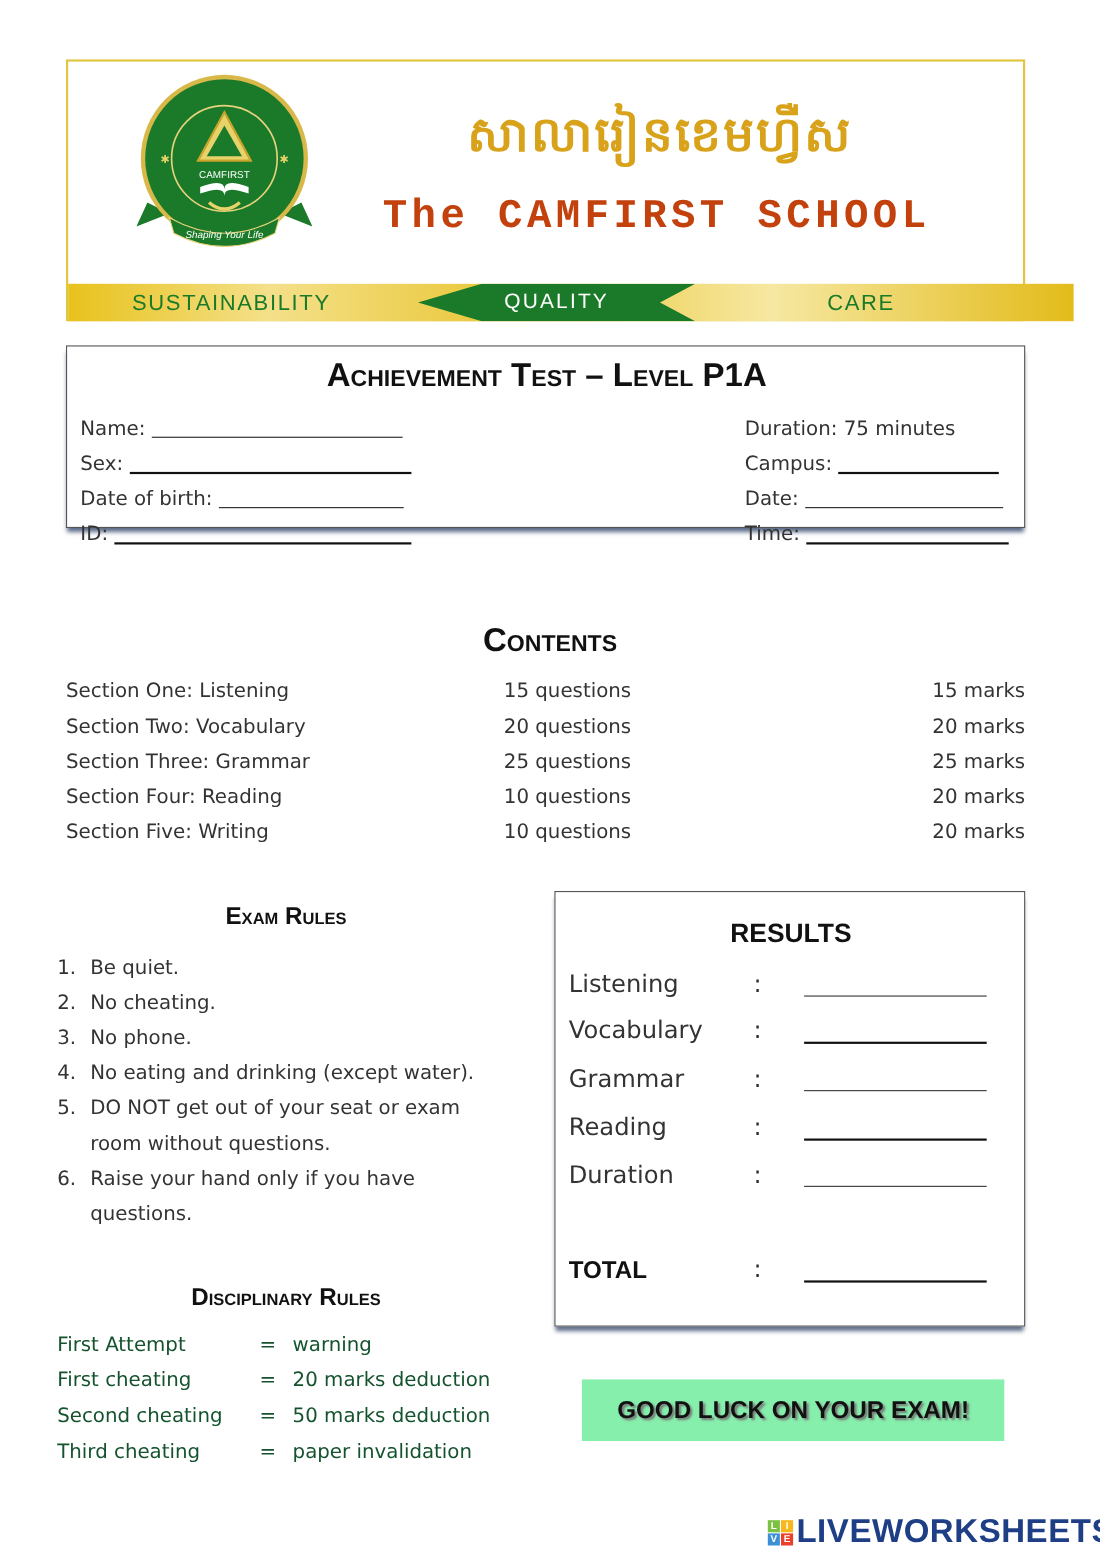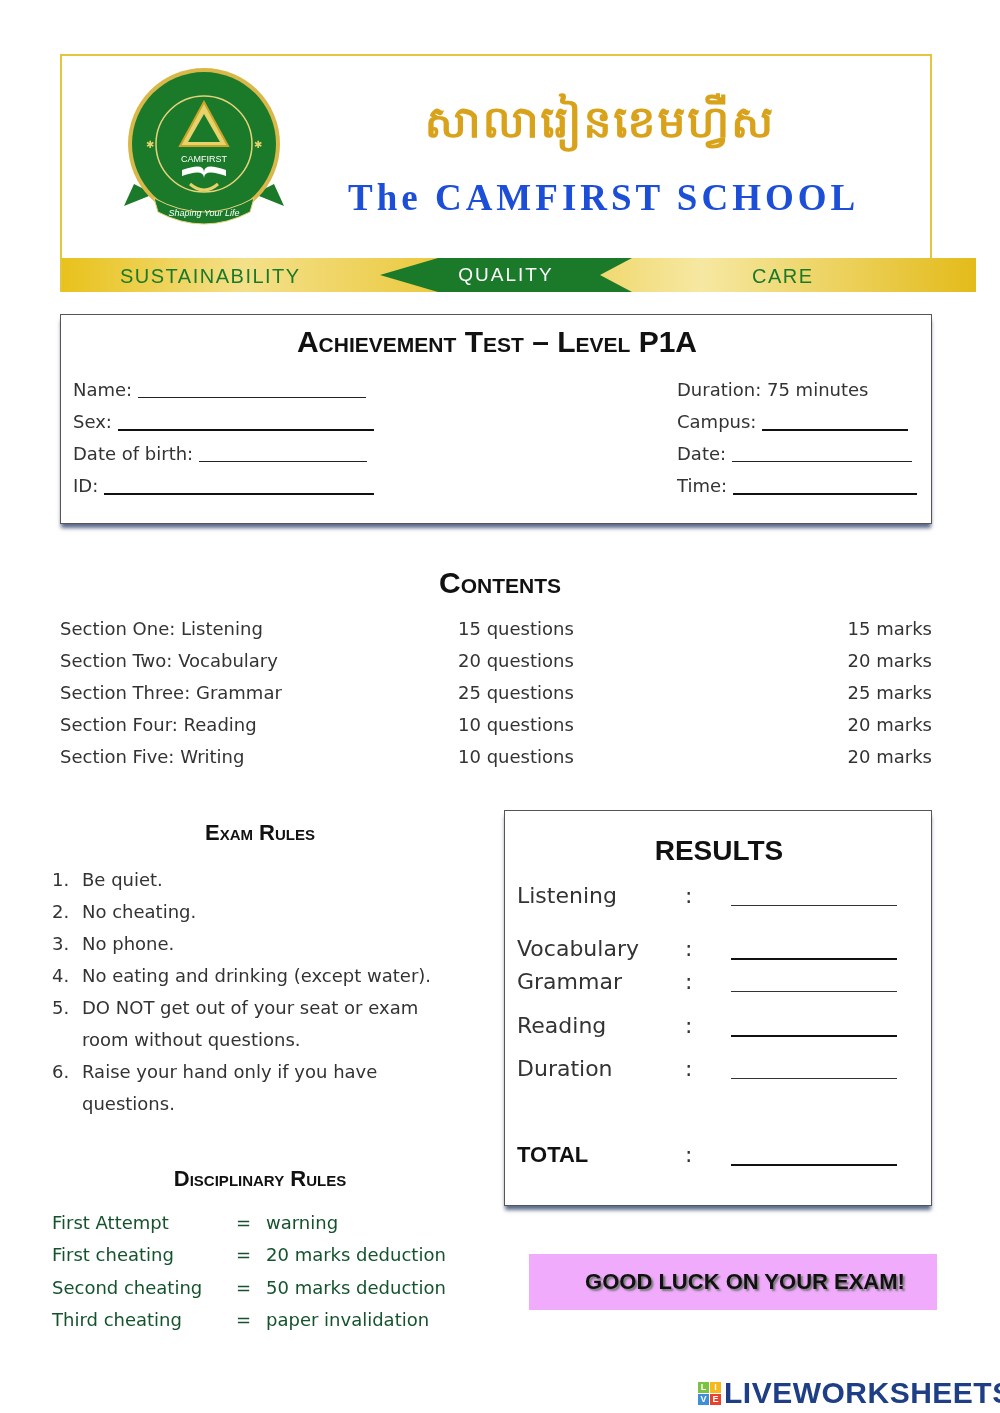--- a/index.html
+++ b/index.html
@@ -3,28 +3,28 @@
 <meta charset="utf-8">
 <style>
   html,body{margin:0;padding:0;background:#fff;}
   body{width:1000px;height:1413px;position:relative;font-family:"DejaVu Sans","Liberation Sans",sans-serif;color:#222;overflow:hidden;}
   .abs{position:absolute;}
 
   
   #banner{left:60px;top:54px;width:872px;height:238px;border:2px solid #e2c640;box-sizing:border-box;background:#fff;}
   #logo{left:62px;top:10px;width:160px;height:160px;}
   #khmer{left:258px;top:38px;width:560px;text-align:center;font-family:"DejaVu Serif",serif;font-size:44px;font-weight:bold;color:#d9a21b;letter-spacing:2px;}
-  #school-name{left:286px;top:120px;font-family:Liberation Serif, serif;font-weight:bold;font-size:37px;color:#1d4ed8;letter-spacing:4px;}
+  #school-name{left:286px;top:120px;font-family:Liberation Mono, monospace;font-weight:bold;font-size:37px;color:#c2410c;letter-spacing:4px;}
   #ribbon{left:0;top:202px;width:868px;height:34px;background:linear-gradient(90deg,#e8c21c,#f4e08a 20%,#e9c531 45%,#f6e8a2 70%,#e3bb1a);padding-left:46px;}
   .rib-text{position:absolute;top:7px;font-family:"Liberation Sans",sans-serif;font-size:20px;color:#1b7a2a;letter-spacing:1.5px;}
   #quality-arrow{position:absolute;left:318px;top:0;width:252px;height:34px;}
   #quality-text{position:absolute;left:0;width:252px;top:6px;text-align:center;font-family:"Liberation Sans",sans-serif;font-size:19px;color:#fff;letter-spacing:2px;}
 
   
-  #infobox{left:60px;top:314px;width:872px;height:210px;border:1px solid #555;box-sizing:border-box;box-shadow:0 5px 4px -1px #5a6a88;background:#fff;}
+  #infobox{left:60px;top:314px;width:872px;height:166px;border:1px solid #555;box-sizing:border-box;box-shadow:0 5px 4px -1px #5a6a88;background:#fff;}
   #test-title{left:0;top:10px;width:872px;text-align:center;font-family:"Liberation Sans",sans-serif;font-weight:bold;font-size:30px;color:#111;font-variant:small-caps;}
   .field{position:absolute;font-family:"DejaVu Sans",sans-serif;font-size:18px;color:#333;white-space:nowrap;display:flex;}
   .line{display:inline-block;border-bottom:1px solid #222;height:18px;margin-left:6px;}
   .line.thick{border-bottom:2px solid #111;}
 
   
   #contents-title{left:0;top:566px;width:1000px;text-align:center;font-family:"Liberation Sans",sans-serif;font-weight:bold;font-size:30px;color:#111;font-variant:small-caps;}
   .crow{position:absolute;left:60px;width:872px;height:30px;font-size:18px;color:#333;}
   .crow .c1{position:absolute;left:0;}
   .crow .c2{position:absolute;left:398px;}
@@ -39,30 +39,30 @@
 
   
   #disc-title{left:60px;top:1166px;width:400px;}
   .drow{position:absolute;left:52px;width:430px;font-size:18px;color:#14532d;height:32px;}
   .drow .d1{position:absolute;left:0;}
   .drow .d2{position:absolute;left:184px;}
   .drow .d3{position:absolute;left:214px;}
 
   
   #results{left:504px;top:810px;width:428px;height:396px;border:1px solid #555;box-sizing:border-box;box-shadow:0 5px 4px -1px #5a6a88;background:#fff;}
-  #results-title{left:0;top:24px;width:428px;text-align:center;font-family:"Liberation Sans",sans-serif;font-weight:bold;font-size:28px;color:#111;}
+  #results-title{left:0;top:24px;width:428px;text-align:center;font-family:"Liberation Sans",sans-serif;font-weight:bold;font-size:24px;color:#111;}
   .rrow{position:absolute;left:12px;width:400px;height:34px;font-size:22px;color:#333;text-align:center;}
   .rrow .rl{position:absolute;left:0;}
   .rrow .rc{position:absolute;left:168px;}
   .rrow .ru{position:absolute;left:214px;top:22px;width:166px;border-bottom:1px solid #333;}
   .rrow .ru.thick{border-bottom:2px solid #111;}
   .rrow.total .rl{font-family:"Liberation Sans",sans-serif;font-weight:bold;color:#111;font-size:22px;}
 
   
-  #goodluck{left:529px;top:1254px;width:384px;height:56px;background:#f0abfc;display:flex;align-items:center;justify-content:center;font-family:"Liberation Sans",sans-serif;font-weight:bold;font-size:22px;color:#111;text-shadow:2px 2px 2px #777;padding-left:24px;}
+  #goodluck{left:529px;top:1254px;width:384px;height:56px;background:#86efac;display:flex;align-items:center;justify-content:center;font-family:"Liberation Sans",sans-serif;font-weight:bold;font-size:22px;color:#111;text-shadow:2px 2px 2px #777;}
 
   
   #lw{left:698px;top:1376px;display:flex;align-items:center;}
   #lw-icon{display:grid;grid-template-columns:11px 11px;grid-template-rows:11px 11px;gap:1px;margin-right:3px;}
   #lw-icon span{display:block;font-size:9px;line-height:11px;text-align:center;color:#fff;font-weight:bold;font-family:"Liberation Sans",sans-serif;}
   #lw-text{font-family:"Liberation Sans",sans-serif;font-weight:bold;font-size:30px;color:#1e3f86;letter-spacing:0.5px;}
 </style>
 </head>
 <body>
 
@@ -193,21 +193,21 @@
     <span class="d3">paper invalidation</span>
 </div>
 
 <div id="results" class="abs">
   <div id="results-title" class="abs">RESULTS</div>
   <div class="rrow" style="top:72px;">
     <span class="rl">Listening</span>
       <span class="rc">:</span>
       <span class="ru"></span>
   </div>
-  <div class="rrow" style="top:125px;">
+  <div class="rrow" style="top:114px;">
     <span class="rl">Vocabulary</span>
       <span class="rc">:</span>
       <span class="ru thick"></span>
   </div>
   <div class="rrow" style="top:158px;">
     <span class="rl">Grammar</span>
       <span class="rc">:</span>
       <span class="ru"></span>
   </div>
   <div class="rrow" style="top:202px;">

